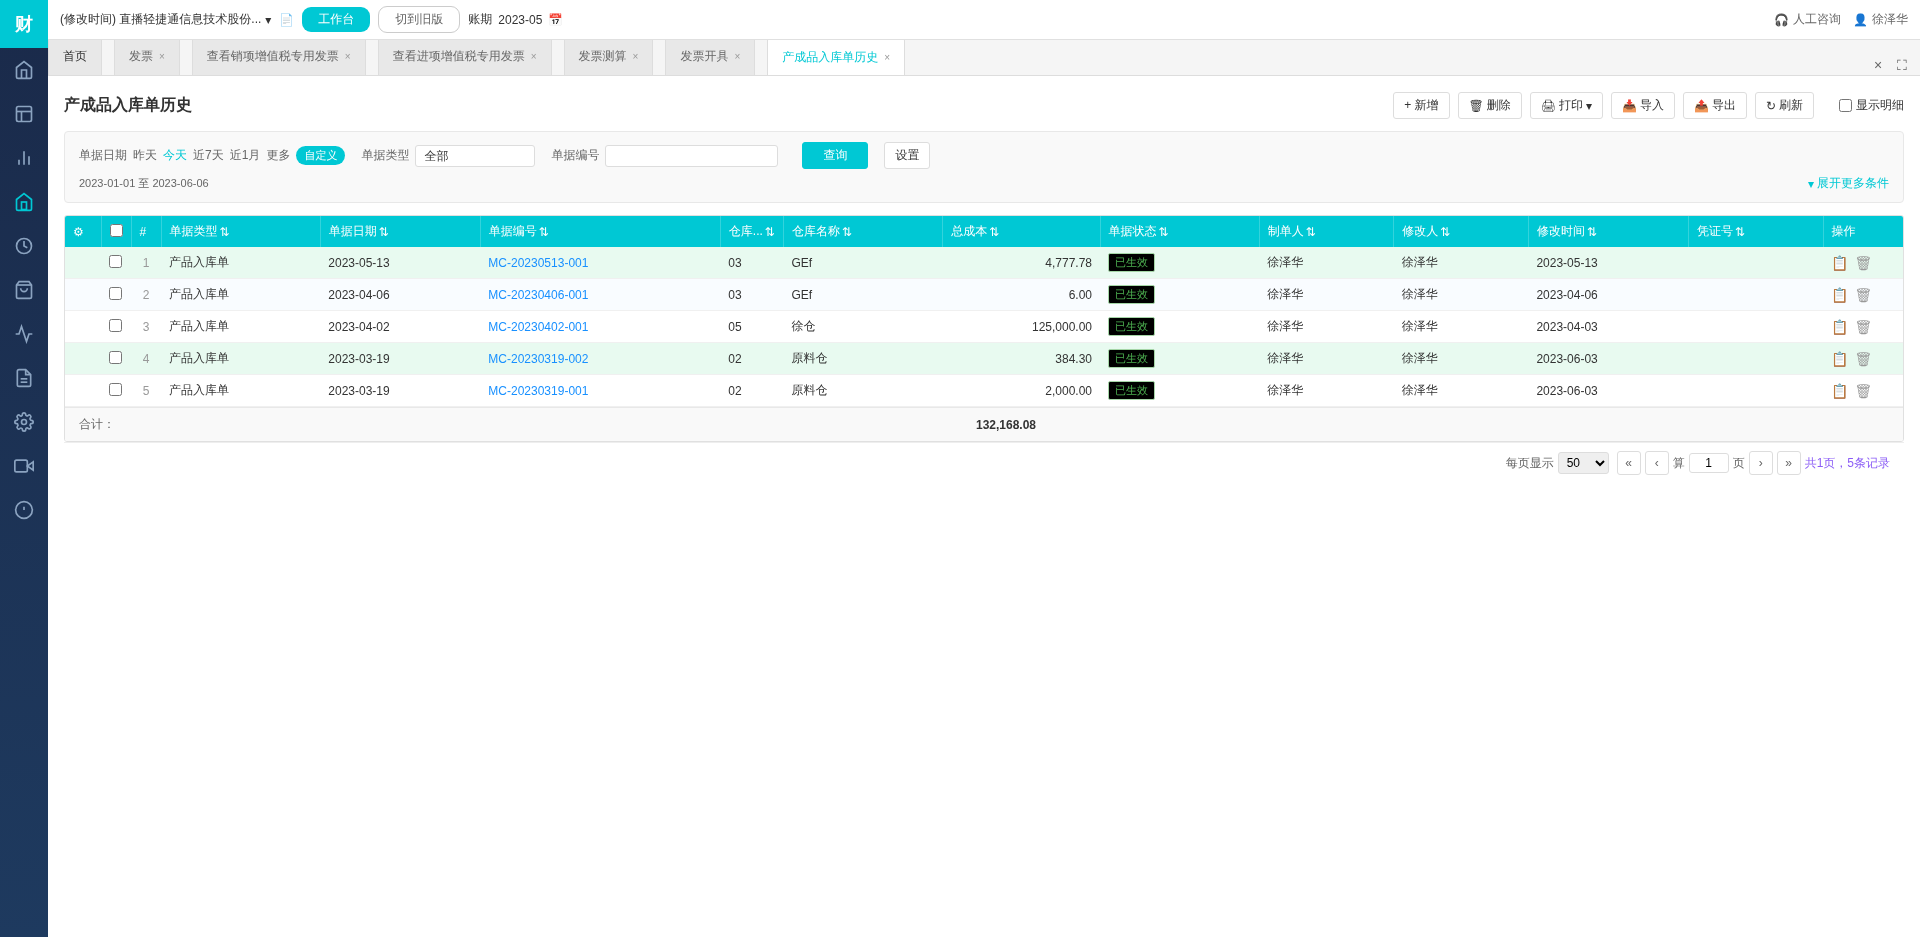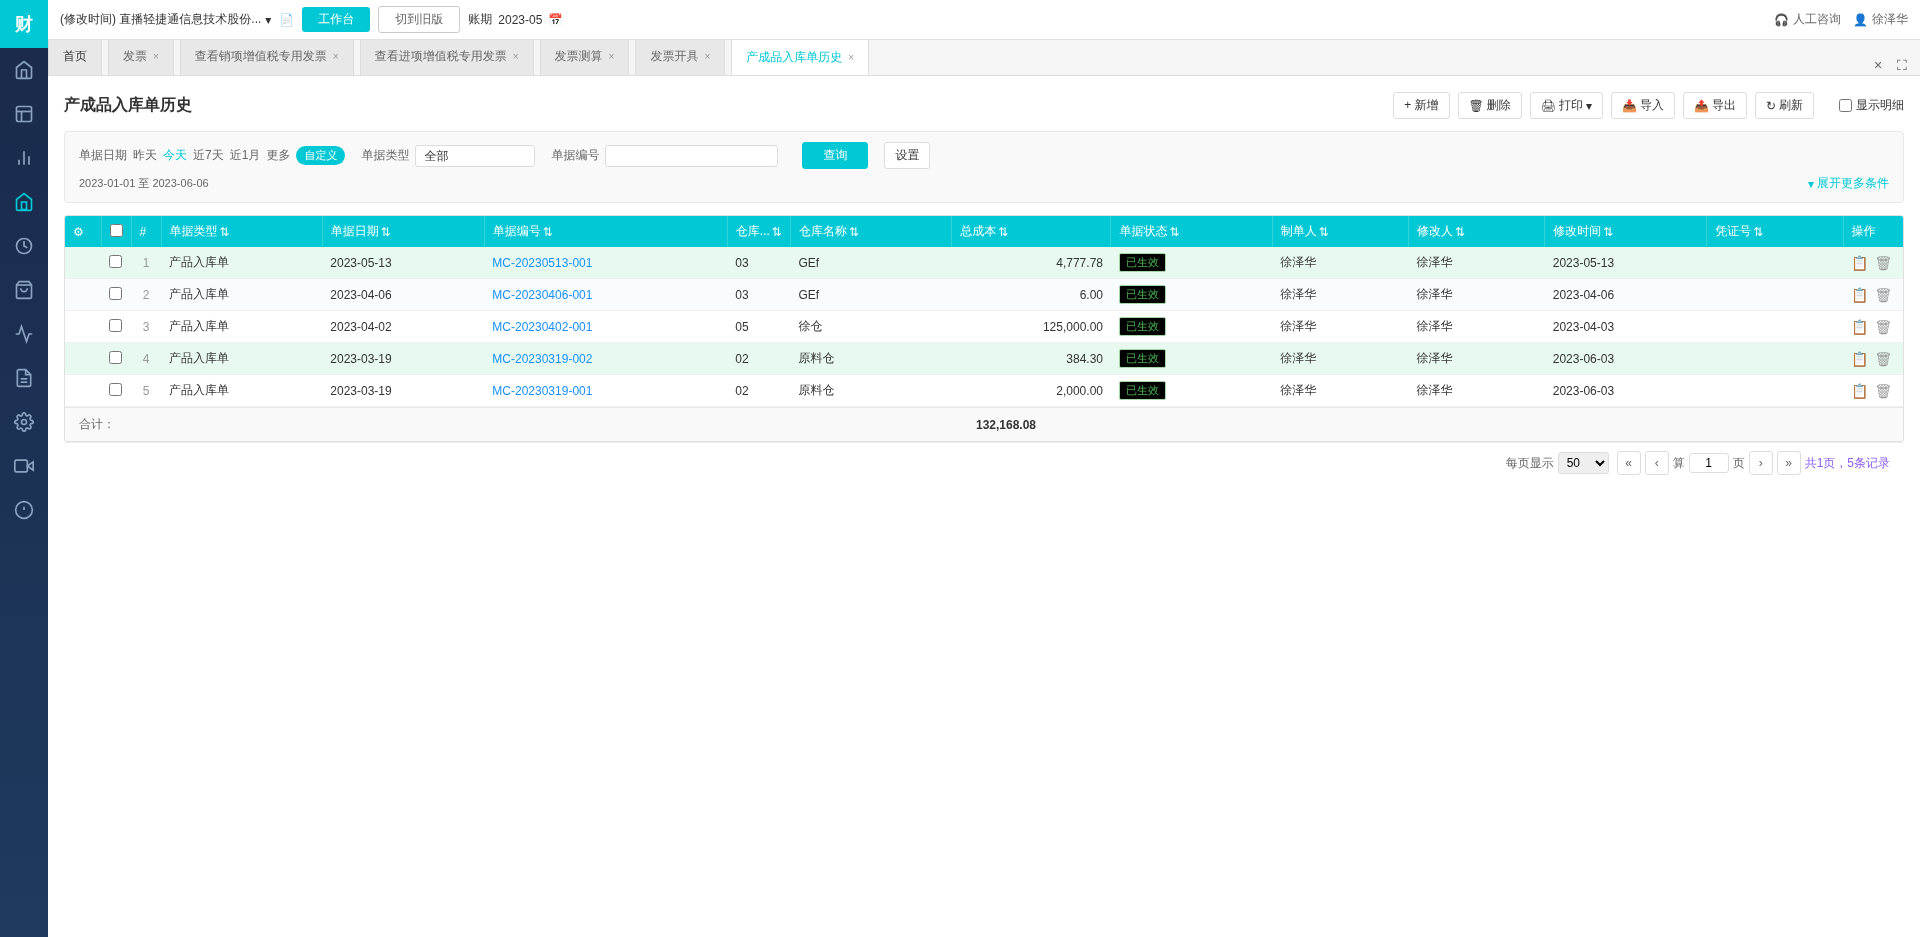--- a/index.html
+++ b/index.html
@@ -11,30 +11,30 @@
     .sidebar-item { width: 48px; height: 44px; display: flex; align-items: center; justify-content: center; color: #8ba3c0; cursor: pointer; }
     .sidebar-item:hover, .sidebar-item.active { color: #00c8d4; }
     .sidebar-item svg { width: 20px; height: 20px; }
 
     
     .main { flex: 1; display: flex; flex-direction: column; overflow: hidden; }
 
     
     .topbar { height: 40px; background: #fff; display: flex; align-items: center; padding: 0 12px; border-bottom: 1px solid #e0e0e0; gap: 8px; }
     .topbar-app { display: flex; align-items: center; gap: 4px; color: #333; font-size: 12px; }
-    .topbar-btn { padding: 4px 16px; border-radius: 3px; border: none; cursor: pointer; font-size: 12px; }
+    .topbar-btn { padding: 4px 16px; border-radius: 9px; border: none; cursor: pointer; font-size: 12px; }
     .btn-workstation { background: #00c8d4; color: #fff; }
     .btn-oldver { background: #fff; border: 1px solid #ccc; color: #666; }
     .topbar-period { display: flex; align-items: center; gap: 6px; color: #333; }
     .topbar-right { margin-left: auto; display: flex; align-items: center; gap: 12px; color: #666; }
     .topbar-right .user-info { display: flex; align-items: center; gap: 4px; }
 
     
     .tabs { height: 36px; background: #f5f5f5; display: flex; align-items: flex-end; border-bottom: 1px solid #ddd; overflow-x: auto; }
-    .tab { padding: 0 14px; height: 38px; display: flex; align-items: center; gap: 6px; cursor: pointer; font-size: 12px; color: #666; background: #e8e8e8; border: 1px solid #ddd; border-bottom: none; margin-right: 6px; border-radius: 3px 3px 0 0; white-space: nowrap; justify-content: flex-end; }
+    .tab { padding: 0 14px; height: 38px; display: flex; align-items: center; gap: 6px; cursor: pointer; font-size: 12px; color: #666; background: #e8e8e8; border: 1px solid #ddd; border-bottom: none; margin-right: 12px; border-radius: 3px 3px 0 0; white-space: nowrap; justify-content: flex-end; }
     .tab.active { background: #fff; color: #00c8d4; border-bottom: 1px solid #fff; margin-bottom: -1px; }
     .tab-close { font-size: 10px; color: #999; cursor: pointer; }
     .tab-home { color: #333; }
     .window-controls { margin-left: auto; display: flex; align-items: center; gap: 4px; padding: 0 8px; }
     .window-btn { width: 20px; height: 20px; display: flex; align-items: center; justify-content: center; cursor: pointer; color: #666; font-size: 14px; }
 
     
     .content { flex: 1; background: #fff; overflow: auto; padding: 16px; }
 
     
@@ -377,21 +377,21 @@
                   <span>修改时间</span>
                   <span>⇅</span>
                 </div>
             </th>
             <th>
               <div class="th-sort">
                   <span>凭证号</span>
                   <span>⇅</span>
                 </div>
             </th>
-            <th style="width:60px;">操作</th>
+            <th style="width:80px;">操作</th>
           </tr>
         </thead>
         <tbody id="table-body">
         <tr class="highlighted">
       <td></td>
       <td><input type="checkbox" style=""></td>
       <td class="row-num">1</td>
       <td>产品入库单</td>
       <td>2023-05-13</td>
       <td><a class="link-cell">MC-20230513-001</a></td>

